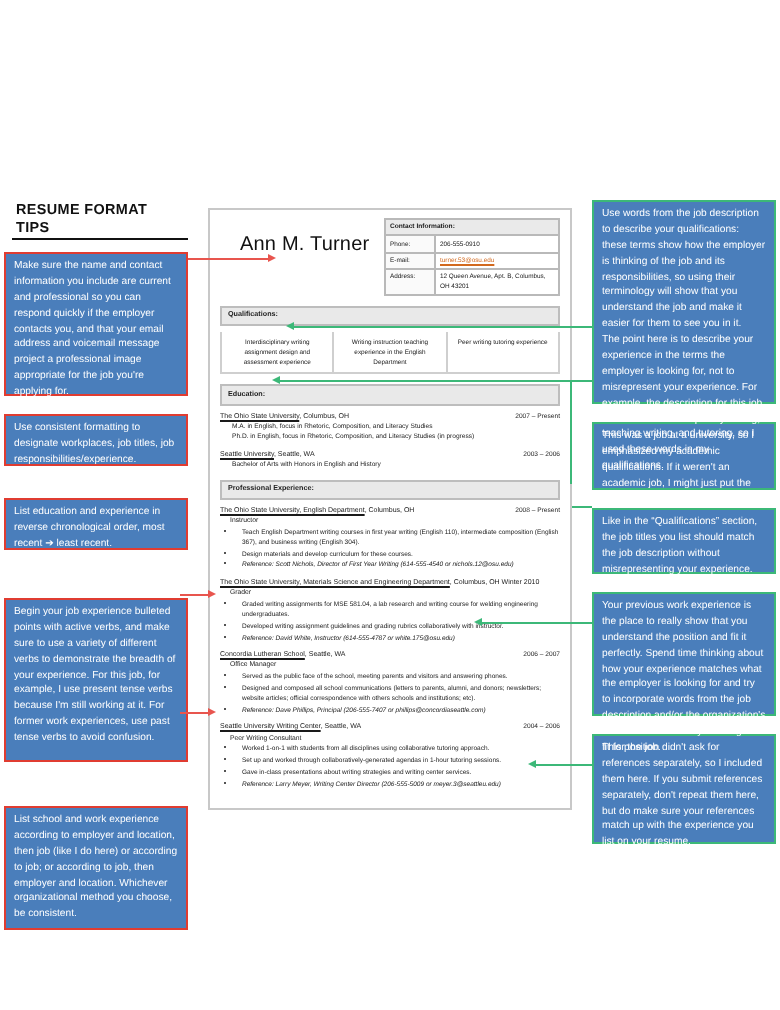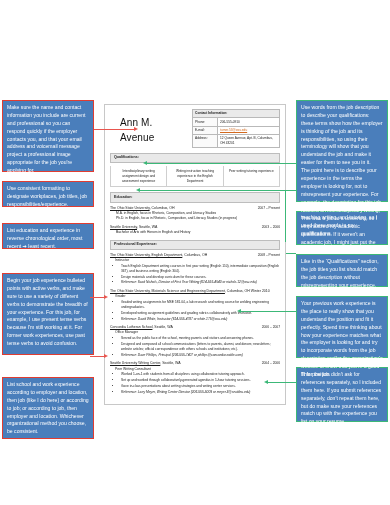--- a/index.html
+++ b/index.html
@@ -96,41 +96,44 @@
   .arrow{position:absolute;width:0;height:0;}
   .arrow.red-r{border-top:2.6px solid transparent;border-bottom:2.6px solid transparent;border-left:4px solid #e8554e;}
   .arrow.green-l{border-top:2.6px solid transparent;border-bottom:2.6px solid transparent;border-right:4px solid #3cb878;}
 </style>
 </head>
 <body>
 
 <div class="page">
 
   <div class="tips left">
+    <div class="col-head-wrap">
+      <span class="col-head">RESUME FORMAT TIPS</span>
+    </div>
     <div class="tipbox" style="height:72px">Make sure the name and contact information you include are current and professional so you can respond quickly if the employer contacts you, and that your email address and voicemail message project a professional image appropriate for the job you're applying for.</div>
     <div class="tipbox" style="height:26px;margin-bottom:16px">Use consistent formatting to designate workplaces, job titles, job responsibilities/experience.</div>
     <div class="tipbox" style="height:26px;margin-bottom:24px">List education and experience in reverse chronological order, most recent ➔ least recent.</div>
     <div class="tipbox" style="height:82px;margin-bottom:22px">Begin your job experience bulleted points with active verbs, and make sure to use a variety of different verbs to demonstrate the breadth of your experience. For this job, for example, I use present tense verbs because I'm still working at it. For former work experiences, use past tense verbs to avoid confusion.</div>
     <div class="tipbox" style="height:62px">List school and work experience according to employer and location, then job (like I do here) or according to job; or according to job, then employer and location. Whichever organizational method you choose, be consistent.</div>
   </div>
 
   <div class="tips right">
     <div class="tipbox" style="height:102px;white-space:pre-line">Use words from the job description to describe your qualifications: these terms show how the employer is thinking of the job and its responsibilities, so using their terminology will show that you understand the job and make it easier for them to see you in it.
 The point here is to describe your experience in the terms the employer is looking for, not to misrepresent your experience. For example, the description for this job focused on interdisciplinary writing, teaching writing, and tutoring, so I used these words in my qualifications.</div>
     <div class="tipbox" style="height:34px">This was a job at a university, so I emphasized my academic qualifications. If it weren't an academic job, I might just put the names of the degrees.</div>
     <div class="tipbox" style="height:33px">Like in the “Qualifications” section, the job titles you list should match the job description without misrepresenting your experience.</div>
     <div class="tipbox" style="height:62px">Your previous work experience is the place to really show that you understand the position and fit it perfectly. Spend time thinking about how your experience matches what the employer is looking for and try to incorporate words from the job description and/or the organization's website to show that you're a good fit for the job.</div>
     <div class="tipbox" style="height:55px">This position didn't ask for references separately, so I included them here. If you submit references separately, don't repeat them here, but do make sure your references match up with the experience you list on your resume.</div>
   </div>
 
   <div class="sheet">
     <div class="inner">
 
       <div class="namerow">
-        <div class="name">Ann M. Avenue</div>
+        <div class="name">Ann M. Turner</div>
         <table class="contact-tbl">
           <tbody>
               <tr>
                 <th class="hdr" colspan="2">Contact Information:</th>
               </tr>
           <tr>
             <td class="lbl">Phone:</td>
             <td>206-555-0910</td>
           </tr>
           <tr>

